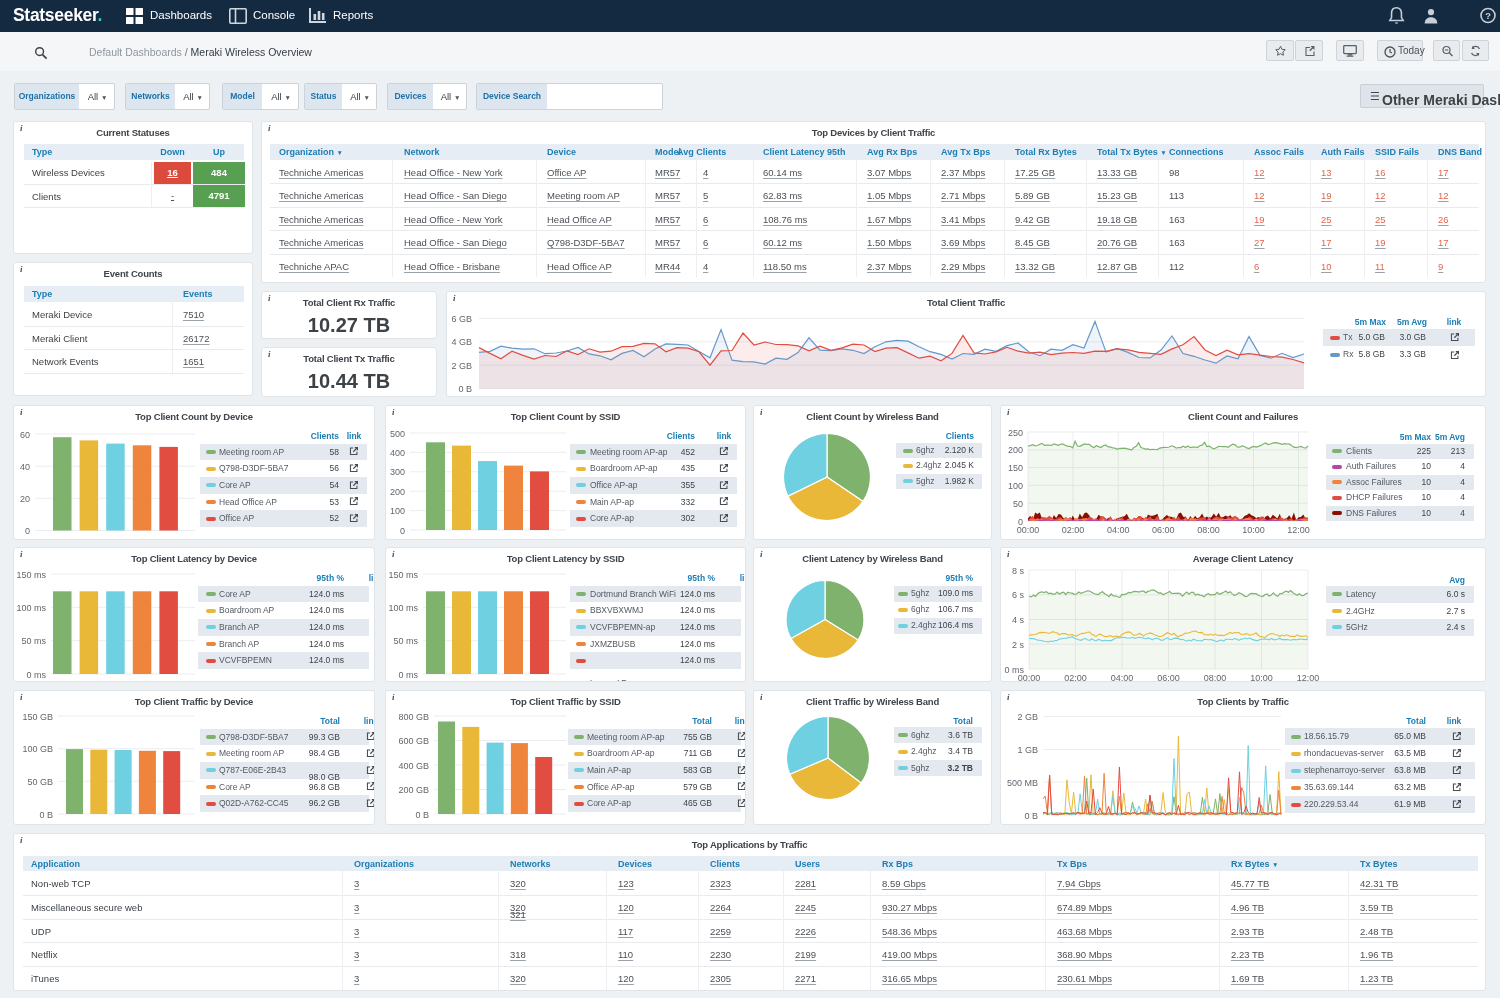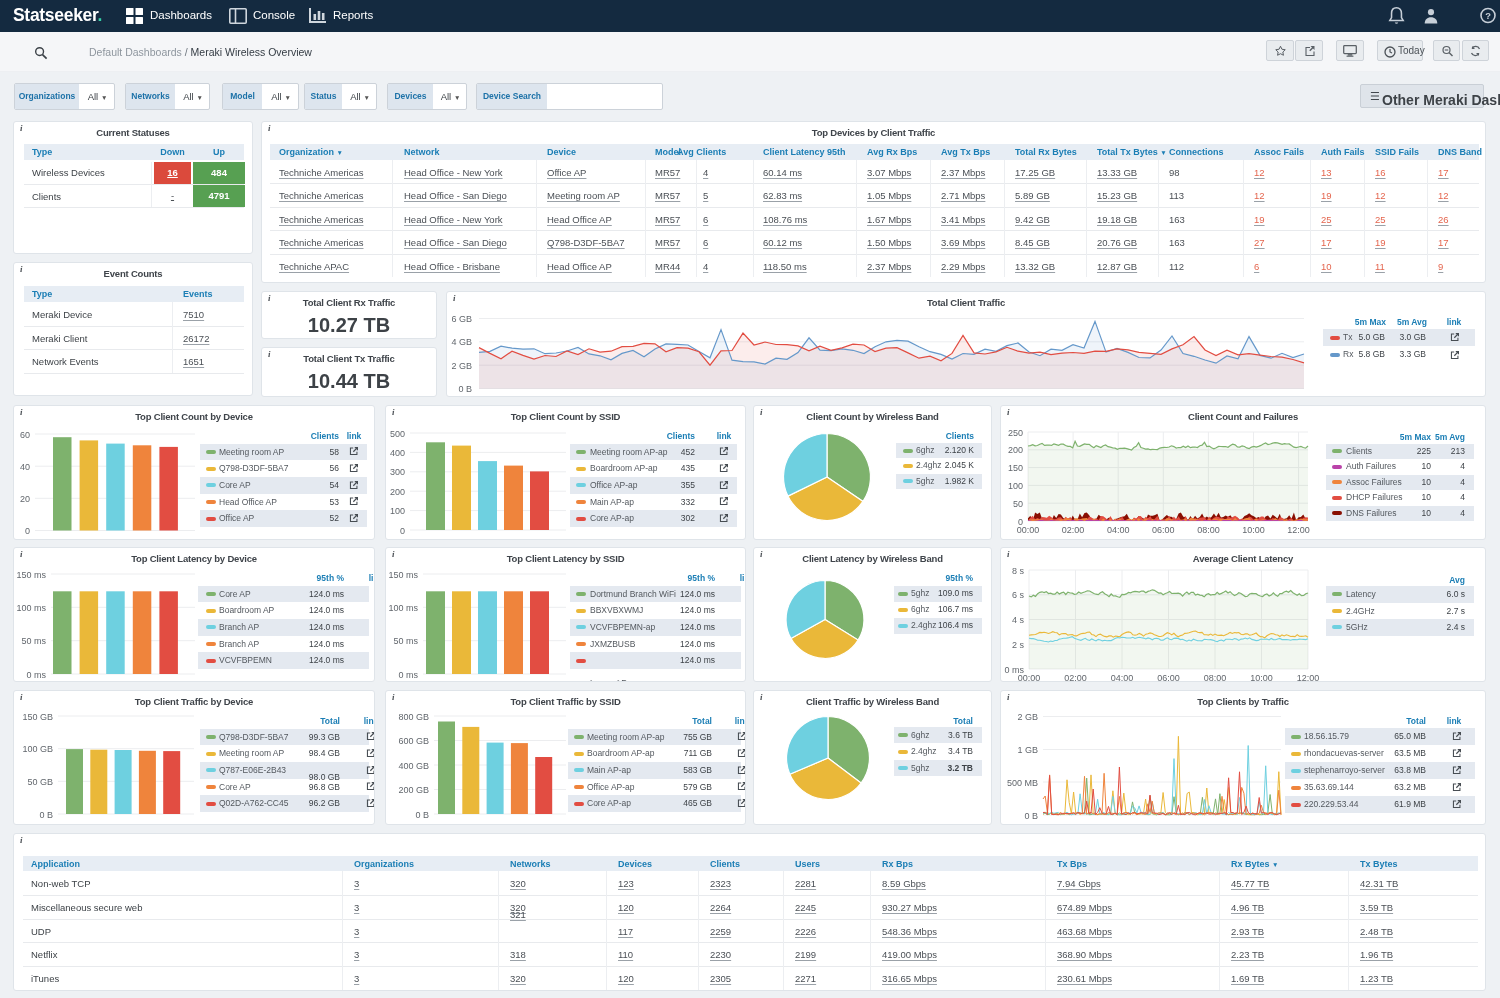--- a/index.html
+++ b/index.html
@@ -946,20 +946,21 @@
       <span class="lval" style="right:59px;top:105.0px;height:31px;line-height:17.0px;">61.9 MB</span>
       <span style="position:absolute;left:451px;top:108.0px;">
         <svg class="ext" width="10" height="10" viewBox="0 0 16 16">
           <path fill="none" stroke="#474d53" stroke-width="1.7" d="M12.7 9.3v4.4H2.3V3.3h4.4"></path>
           <path fill="#474d53" d="M9.2 1.6h5.2v5.2h-1.9V4.9L7.6 9.8 6.2 8.4l4.9-4.9H9.2z"></path>
         </svg>
       </span>
     </div>
     <div class="panel" style="left:13px;top:833px;width:1473px;height:158px;">
       <span class="nfo">i</span>
+      <div class="ptitle">Top Applications by Traffic</div>
       <div class="thead" style="left:9px;top:22px;width:1455px;height:15px;"></div>
       <div class="th" style="left:17px;top:25px;">Application</div>
       <div class="th" style="left:340px;top:25px;">Organizations</div>
       <div class="th" style="left:496px;top:25px;">Networks</div>
       <div class="th" style="left:604px;top:25px;">Devices</div>
       <div class="th" style="left:696px;top:25px;">Clients</div>
       <div class="th" style="left:781px;top:25px;">Users</div>
       <div class="th" style="left:868px;top:25px;">Rx Bps</div>
       <div class="th" style="left:1043px;top:25px;">Tx Bps</div>
       <div class="th" style="left:1217px;top:25px;">Rx Bytes <span style="font-size:6.5px;">▼</span></div>

